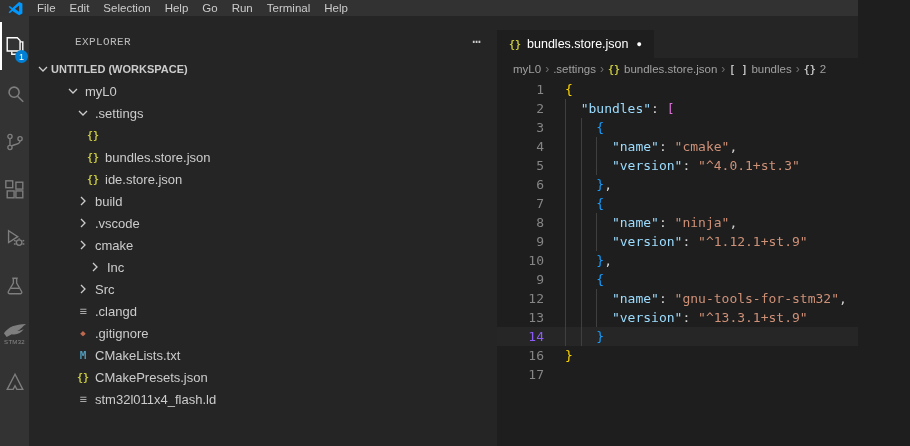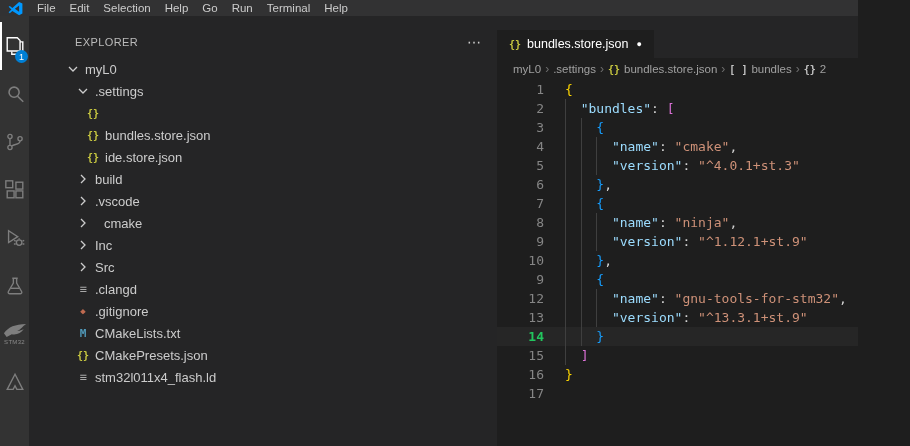--- a/index.html
+++ b/index.html
@@ -22,21 +22,21 @@
              color:#7e7e7e; position:relative; border-left:2px solid transparent; padding-right:2px; cursor:pointer; }
   .ab-item.active { color:#ffffff; border-left-color:#ffffff; }
   .ab-icon { display:flex; }
   .ab-label { font-size:6px; color:#8a8a8a; margin-top:1px; letter-spacing:.3px; }
   .ab-badge { position:absolute; right:1px; bottom:7px; min-width:13px; height:13px; border-radius:7px;
               background:#007fd4; color:#ffffff; font-size:9px; display:flex; align-items:center;
               justify-content:center; padding:0 2px; }
 
   
   .sidebar { width:468px; flex:0 0 468px; background:#252526; color:#cccccc; display:flex; flex-direction:column; }
-  .sidebar-header { height:42px; flex:0 0 42px; display:flex; align-items:center; padding:10px 16px 0 46px; }
+  .sidebar-header { height:42px; flex:0 0 42px; display:flex; align-items:center; padding:10px 16px 0 46px;font-family:Liberation Mono, monospace; }
   .sidebar-title { font-size:11px; color:#bbbbbb; letter-spacing:.4px; }
   .sidebar-more { margin-left:auto; color:#cccccc; font-size:14px; cursor:pointer; line-height:10px; }
   .ws-row { height:22px; flex:0 0 22px; display:flex; align-items:center; font-weight:bold; font-size:11px;
             color:#cccccc; padding-left:6px; cursor:pointer; }
   .tree { flex:1; overflow:hidden; }
   .tree-row { height:22px; display:flex; align-items:center; font-size:13px; color:#cccccc; cursor:pointer; }
   .twisty { width:16px; flex:0 0 16px; display:flex; align-items:center; justify-content:center; color:#cccccc; }
   .ficon { width:16px; flex:0 0 16px; display:flex; align-items:center; justify-content:center;
            font-family:"DejaVu Sans Mono", monospace; font-size:10px; font-weight:bold; }
   .tree-label { margin-left:4px; white-space:nowrap; }
@@ -51,21 +51,21 @@
   .breadcrumbs { height:22px; flex:0 0 22px; display:flex; align-items:center; padding-left:16px;
                  font-size:11.5px; color:#a0a0a0; }
   .bc-item { display:flex; align-items:center; cursor:pointer; white-space:nowrap; }
   .bc-sep { color:#6e6e6e; margin:0 4px; font-size:12px; }
   .bc-icon { font-family:"DejaVu Sans Mono", monospace; font-size:10px; font-weight:bold; margin-right:4px; }
 
   .code { flex:1; overflow:hidden; font-family:"DejaVu Sans Mono", monospace; font-size:13px; }
   .code-line { height:19px; line-height:19px; display:flex; white-space:pre; }
   .code-line.active { background:rgba(255,255,255,0.04); }
   .ln { width:47px; flex:0 0 47px; text-align:right; color:#858585; }
-  .code-line.active .ln { color:#22c55e;font-weight:bold; }
+  .code-line.active .ln { color:#8b5cf6; }
   .lc { padding-left:21px; position:relative; }
   .lt { position:relative; display:inline-block; white-space:pre; }
   .guide { position:absolute; top:0; bottom:0; width:1px; background:#3f3f3f; }
   .c-fg  { color:#d4d4d4; }
   .c-key { color:#9cdcfe; }
   .c-str { color:#ce9178; }
   .c-b1  { color:#ffd700; }
   .c-b2  { color:#da70d6; }
   .c-b3  { color:#179fff; }
 </style>
@@ -165,20 +165,28 @@
             </svg>
           </span>
         </div>
       </div>
 
     <div class="sidebar">
       <div class="sidebar-header">
         <span class="sidebar-title">EXPLORER</span>
         <span class="sidebar-more">⋯</span>
       </div>
+      <div class="ws-row">
+        <span class="twisty">
+          <svg width="16" height="16" viewBox="0 0 16 16">
+              <path d="M4 6l4 4 4-4" stroke="#cccccc" fill="none" stroke-width="1.3"></path>
+            </svg>
+        </span>
+        <span>UNTITLED (WORKSPACE)</span>
+      </div>
       <div class="tree">
           <div class="tree-row" style="padding-left: 36px;">
             <span class="twisty">
               <svg width="16" height="16" viewBox="0 0 16 16">
                 <path d="M4 6l4 4 4-4" stroke="#cccccc" fill="none" stroke-width="1.3"></path>
               </svg>
             </span>
             <span class="tree-label">myL0</span>
           </div>
           <div class="tree-row" style="padding-left: 46px;">
@@ -215,29 +223,29 @@
             <span class="tree-label">build</span>
           </div>
           <div class="tree-row" style="padding-left: 46px;">
             <span class="twisty">
               <svg width="16" height="16" viewBox="0 0 16 16">
                 <path d="M6 4l4 4-4 4" stroke="#cccccc" fill="none" stroke-width="1.3"></path>
               </svg>
             </span>
             <span class="tree-label">.vscode</span>
           </div>
-          <div class="tree-row" style="padding-left: 46px; gap: 9px;">
+          <div class="tree-row" style="padding-left: 46px;">
             <span class="twisty">
               <svg width="16" height="16" viewBox="0 0 16 16">
                 <path d="M6 4l4 4-4 4" stroke="#cccccc" fill="none" stroke-width="1.3"></path>
               </svg>
             </span>
             <span class="tree-label">cmake</span>
           </div>
-          <div class="tree-row" style="padding-left: 46px;">
+          <div class="tree-row" style="padding-left: 58px;">
             <span class="twisty">
               <svg width="16" height="16" viewBox="0 0 16 16">
                 <path d="M6 4l4 4-4 4" stroke="#cccccc" fill="none" stroke-width="1.3"></path>
               </svg>
             </span>
             <span class="tree-label">Inc</span>
           </div>
           <div class="tree-row" style="padding-left: 46px; text-align: right;">
             <span class="twisty">
               <svg width="16" height="16" viewBox="0 0 16 16">
@@ -319,20 +327,19 @@
           <div class="code-line"><div class="ln">5</div><div class="lc"><span class="lt"><span class="guide" style="left: 0ch;"></span><span class="guide" style="left: 2ch;"></span><span class="guide" style="left: 4ch;"></span><span class="c-fg">      </span><span class="c-key">"version"</span><span class="c-fg">: </span><span class="c-str">"^4.0.1+st.3"</span></span></div></div>
           <div class="code-line"><div class="ln">6</div><div class="lc"><span class="lt"><span class="guide" style="left: 0ch;"></span><span class="guide" style="left: 2ch;"></span><span class="c-fg">    </span><span class="c-b3">}</span><span class="c-fg">,</span></span></div></div>
           <div class="code-line"><div class="ln">7</div><div class="lc"><span class="lt"><span class="guide" style="left: 0ch;"></span><span class="guide" style="left: 2ch;"></span><span class="c-fg">    </span><span class="c-b3">{</span></span></div></div>
           <div class="code-line"><div class="ln">8</div><div class="lc"><span class="lt"><span class="guide" style="left: 0ch;"></span><span class="guide" style="left: 2ch;"></span><span class="guide" style="left: 4ch;"></span><span class="c-fg">      </span><span class="c-key">"name"</span><span class="c-fg">: </span><span class="c-str">"ninja"</span><span class="c-fg">,</span></span></div></div>
           <div class="code-line"><div class="ln">9</div><div class="lc"><span class="lt"><span class="guide" style="left: 0ch;"></span><span class="guide" style="left: 2ch;"></span><span class="guide" style="left: 4ch;"></span><span class="c-fg">      </span><span class="c-key">"version"</span><span class="c-fg">: </span><span class="c-str">"^1.12.1+st.9"</span></span></div></div>
           <div class="code-line"><div class="ln">10</div><div class="lc"><span class="lt"><span class="guide" style="left: 0ch;"></span><span class="guide" style="left: 2ch;"></span><span class="c-fg">    </span><span class="c-b3">}</span><span class="c-fg">,</span></span></div></div>
           <div class="code-line"><div class="ln">9</div><div class="lc"><span class="lt"><span class="guide" style="left: 0ch;"></span><span class="guide" style="left: 2ch;"></span><span class="c-fg">    </span><span class="c-b3">{</span></span></div></div>
           <div class="code-line"><div class="ln">12</div><div class="lc"><span class="lt"><span class="guide" style="left: 0ch;"></span><span class="guide" style="left: 2ch;"></span><span class="guide" style="left: 4ch;"></span><span class="c-fg">      </span><span class="c-key">"name"</span><span class="c-fg">: </span><span class="c-str">"gnu-tools-for-stm32"</span><span class="c-fg">,</span></span></div></div>
           <div class="code-line"><div class="ln">13</div><div class="lc"><span class="lt"><span class="guide" style="left: 0ch;"></span><span class="guide" style="left: 2ch;"></span><span class="guide" style="left: 4ch;"></span><span class="c-fg">      </span><span class="c-key">"version"</span><span class="c-fg">: </span><span class="c-str">"^13.3.1+st.9"</span></span></div></div>
           <div class="code-line active"><div class="ln">14</div><div class="lc"><span class="lt"><span class="guide" style="left: 0ch;"></span><span class="guide" style="left: 2ch;"></span><span class="c-fg">    </span><span class="c-b3">}</span></span></div></div>
-          <div class="code-line"><div class="ln">15</div><div class="lc"><span class="lt"><span class="guide" style="left: 0ch;"></span><span class="c-fg">  </span><span class="c-b2">]</span></span></div></div>
           <div class="code-line"><div class="ln">16</div><div class="lc"><span class="lt"><span class="c-b1">}</span></span></div></div>
           <div class="code-line"><div class="ln">17</div><div class="lc"><span class="lt"></span></div></div>
         </div>
     </div>
 
   </div>
 </div>
 
 </body></html>

